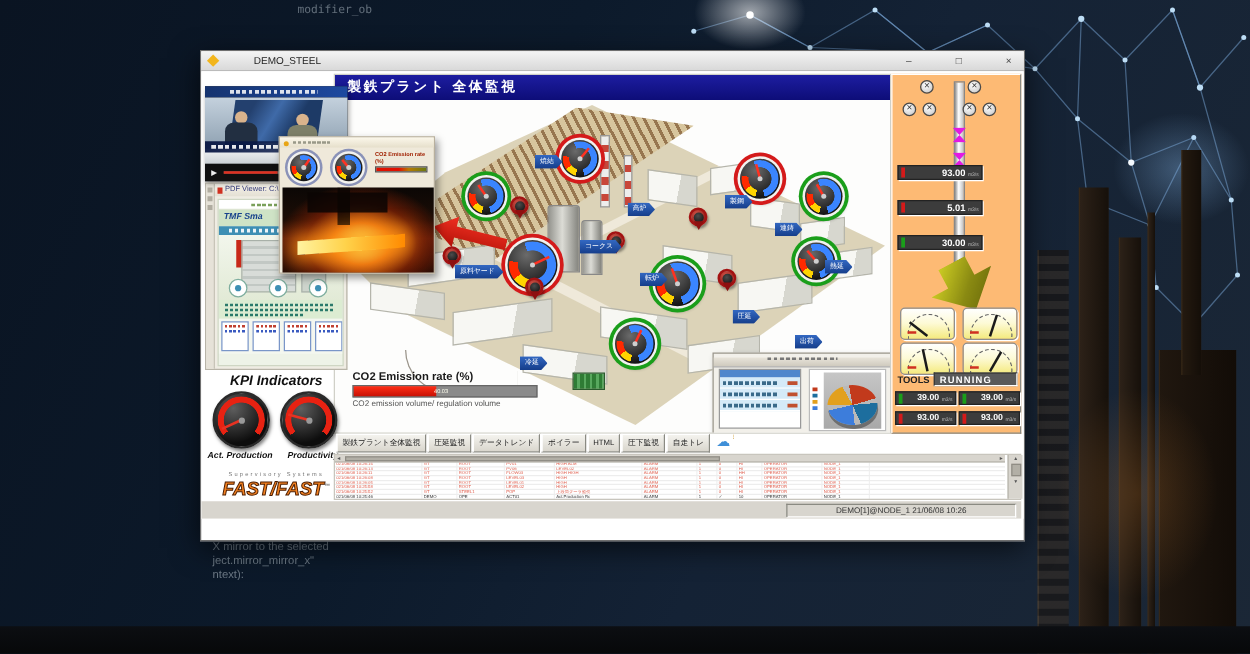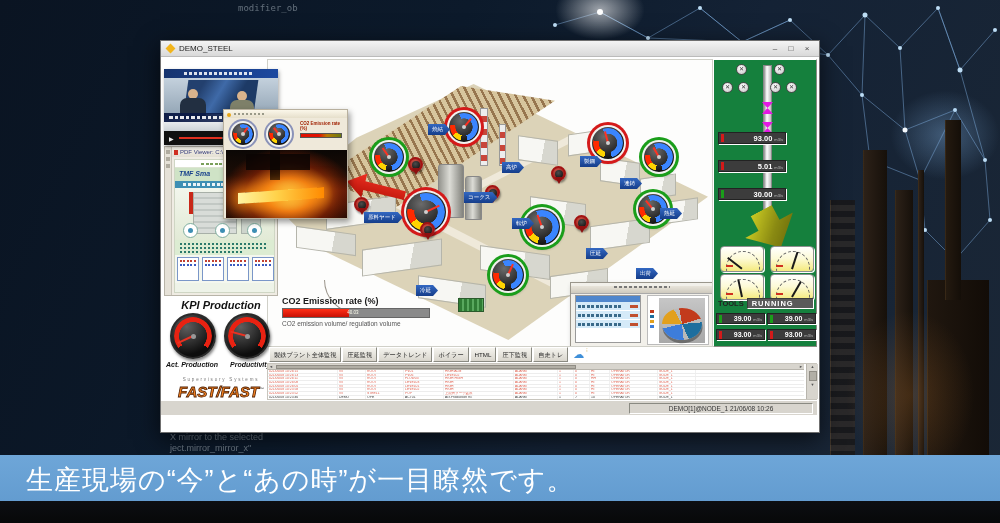--- a/index.html
+++ b/index.html
@@ -6,21 +6,21 @@
   *{box-sizing:border-box;font-family:"Liberation Sans",sans-serif;}
   #screen{position:relative;width:1000px;height:523px;overflow:hidden;background:linear-gradient(115deg,#0a1422 0%,#0c1a2b 38%,#142235 62%,#1b2736 100%);}
   
   #net-svg{position:absolute;left:0;top:0;width:1000px;height:523px;}
   .glow{position:absolute;border-radius:50%;pointer-events:none;}
   #silhouette{position:absolute;right:0;top:100px;width:185px;height:423px;}
   .tower{position:absolute;background:linear-gradient(90deg,#2c2118,#16100a);border-left:1px solid rgba(255,190,110,.15);}
   .code{position:absolute;font-family:"DejaVu Sans Mono",monospace;color:#c8d4dc;}
   
   #win{position:absolute;left:160px;top:40px;width:660px;height:393px;background:#fff;border:1px solid #6f6f6f;box-shadow:0 6px 22px rgba(0,0,0,.65);}
-  #titlebar{position:relative;height:16px;background:linear-gradient(#f4f4f4,#d9d9d9);border-bottom:1px solid #bbb;display:flex;align-items:center;padding:0 4px;}
+  #titlebar{position:relative;height:16px;background:linear-gradient(#f4f4f4,#d9d9d9);border-bottom:1px solid #bbb;display:flex;align-items:center;padding:0 4px;gap:24px;}
   #title-icon{width:7px;height:7px;background:#f2b51c;transform:rotate(45deg);margin:0 5px 0 2px;}
   #win-title{font-size:8px;color:#222;flex:1;}
   .winbtn{width:16px;text-align:center;font-size:8px;color:#444;cursor:default;}
   #toolbar{position:relative;height:17px;background:linear-gradient(#adadad,#8d8d8d);border-bottom:1px solid #777;display:flex;align-items:center;}
   #toolbar-title{flex:1;text-align:center;font-size:9px;color:#fff;text-shadow:0 1px 1px #555;}
   #clock{font-size:9px;font-weight:bold;color:#fff;padding-right:6px;text-shadow:0 1px 1px #444;}
   #body{position:relative;height:358px;background:#fff;overflow:hidden;}
   
   #main-area{position:absolute;left:106px;top:2px;width:446px;height:288px;background:#fdfdfc;border:1px solid #d0d0c8;}
   #hmi-header{height:20px;background:linear-gradient(#1d1da0,#0d0d78);color:#fff;font-size:11px;font-weight:bold;letter-spacing:2px;line-height:20px;padding-left:10px;}
@@ -132,21 +132,21 @@
   #gpop-co2{position:absolute;left:76px;top:11px;width:46px;}
   #gpop-co2 .lbl{font-size:4.5px;font-weight:bold;color:#a02000;line-height:5px;}
   #gpop-co2 .bar{margin-top:2px;width:42px;height:5px;border:0.5px solid #555;background:linear-gradient(90deg,#e01000 0 45%,#b87a00 65%,#6a7a10 100%);}
   #furnace{position:absolute;left:2px;top:40px;width:121px;height:68px;overflow:hidden;
     background:radial-gradient(ellipse at 52% 66%,rgba(255,225,90,.95) 0 9%,rgba(255,130,20,.9) 26%,rgba(140,35,6,.65) 50%,rgba(30,8,4,0) 75%),
     linear-gradient(180deg,#0b0705 0%,#1c0d06 38%,#551a0a 60%,#240b04 100%);}
   #furnace .slab{position:absolute;left:12px;top:40px;width:86px;height:11px;background:linear-gradient(90deg,#fff3a0,#ffd24a 45%,#ff8a00);transform:skewY(-4deg);box-shadow:0 0 14px 5px rgba(255,150,20,.75);}
   #furnace .gantry{position:absolute;left:20px;top:4px;width:64px;height:16px;background:rgba(10,5,3,.85);}
   #furnace .gantry2{position:absolute;left:44px;top:0;width:10px;height:30px;background:rgba(10,5,3,.8);}
   
-  #rpanel{position:absolute;left:552px;top:2px;width:104px;height:288px;background:#15803d;border:1px solid;border-color:#fff #8a8a82 #8a8a82 #fff;}
+  #rpanel{position:absolute;left:552px;top:2px;width:104px;height:288px;background:#fdba74;border:1px solid;border-color:#fff #8a8a82 #8a8a82 #fff;}
   #pipe{position:absolute;left:49px;top:5px;width:9px;height:170px;background:linear-gradient(90deg,#8f8f8f,#fff 42%,#bdbdbd);border:0.5px solid #888;}
   .fan{position:absolute;width:11px;height:11px;border-radius:50%;background:radial-gradient(circle at 40% 35%,#fff,#c2c2c2);border:1px solid #4a4a4a;color:#333;font-size:6px;line-height:9px;text-align:center;}
   .valve{position:absolute;width:11px;height:12px;background:#e318e3;clip-path:polygon(0 0,100% 0,0 100%,100% 100%);}
   .flowbox{position:relative;width:68px;height:12px;background:#3c3c3c;border:1px solid #222;display:flex;align-items:center;box-shadow:1px 1px 0 #fff;}
   .flowbox .ind{width:3px;height:8px;margin:0 3px 0 2px;}
   .flowbox .val{color:#fff;font-size:7.5px;font-weight:bold;flex:1;text-align:right;}
   .flowbox .unit{color:#bbb;font-size:4px;margin:2px 2px 0 2px;}
   #olive-arrow{position:absolute;left:30px;top:148px;width:54px;height:42px;background:linear-gradient(135deg,#e6e62a,#8a8a12 55%,#5c5c06);clip-path:polygon(50% 100%,0 40%,28% 40%,28% 0,72% 0,72% 40%,100% 40%);transform:rotate(-28deg);filter:drop-shadow(1px 1px 2px rgba(0,0,0,.35));}
   .ymeter{position:absolute;width:44px;height:26px;border-radius:4px;border:1px solid #8f8f8f;overflow:hidden;background:linear-gradient(#ffffff,#fdfad6 48%,#f4ea7e);box-shadow:1px 1px 0 #fff;}
   .ymeter::before{content:"";position:absolute;left:5px;top:4px;width:32px;height:32px;border-radius:50%;border:1.5px dashed #666;}
@@ -246,20 +246,21 @@
       <span id="title-icon"></span>
       <span id="win-title">DEMO_STEEL</span>
       <span class="winbtn">–</span>
       <span class="winbtn">□</span>
       <span class="winbtn">×</span>
     </div>
 
     <div id="body">
 
       <div id="main-area">
+        <div id="hmi-header">製鉄プラント 全体監視</div>
         <div id="diagram">
           <div id="ground">
             <div class="road" style="left:40px;top:150px;width:300px;height:8px;transform:rotate(27deg);"></div>
             <div class="road" style="left:150px;top:60px;width:260px;height:7px;transform:rotate(-27deg);"></div>
           </div>
           <div id="stripes"></div>
           <div class="rail" style="left:56px;top:200px;width:90px;height:34px;"></div>
           <div id="diagram-items">
               <div class="chimney" style="left: 212px; top: 28px; width: 8px; height: 58px;"></div>
               <div class="chimney" style="left: 231px; top: 44px; width: 7px; height: 42px;"></div>
@@ -460,21 +461,21 @@
           <div id="poster-cards">
             <span class="pcard" style="left:2px;"><span class="ch" style="background:#3a66c8;"></span><i></i><b></b></span>
             <span class="pcard" style="left:27px;"><span class="ch" style="background:#2a4a9a;"></span><i></i><b></b></span>
             <span class="pcard" style="left:52px;"><span class="ch" style="background:#3a66c8;"></span><i></i><b></b></span>
             <span class="pcard" style="left:77px;"><span class="ch" style="background:#16306e;"></span><i></i><b></b></span>
           </div>
         </div>
       </div>
 
       <div id="kpi">
-        <div id="kpi-title">KPI Production</div>
+        <div id="kpi-title">KPI Indicators</div>
         <div class="kpigauge" style="left:6px;top:14px;">
             <i style="transform:rotate(-115deg);"></i>
           </div>
         <div class="kpigauge" style="left:60px;top:14px;">
             <i style="transform:rotate(-75deg);"></i>
           </div>
         <span class="kpi-label" style="left:2px;">Act. Production</span>
         <span class="kpi-label" style="left:66px;">Productivity</span>
       </div>
 
@@ -715,18 +716,15 @@
         </div>
       </div>
 
       <div id="statusbar">
         <div id="statusbox">DEMO[1]@NODE_1 21/06/08 10:26</div>
       </div>
 
     </div>
   </div>
 
-  <div id="banner">
-    <span>生産現場の“今”と“あの時”が一目瞭然です。</span>
-  </div>
   <div id="below-banner"></div>
 
 </div>
 
 </body></html>

